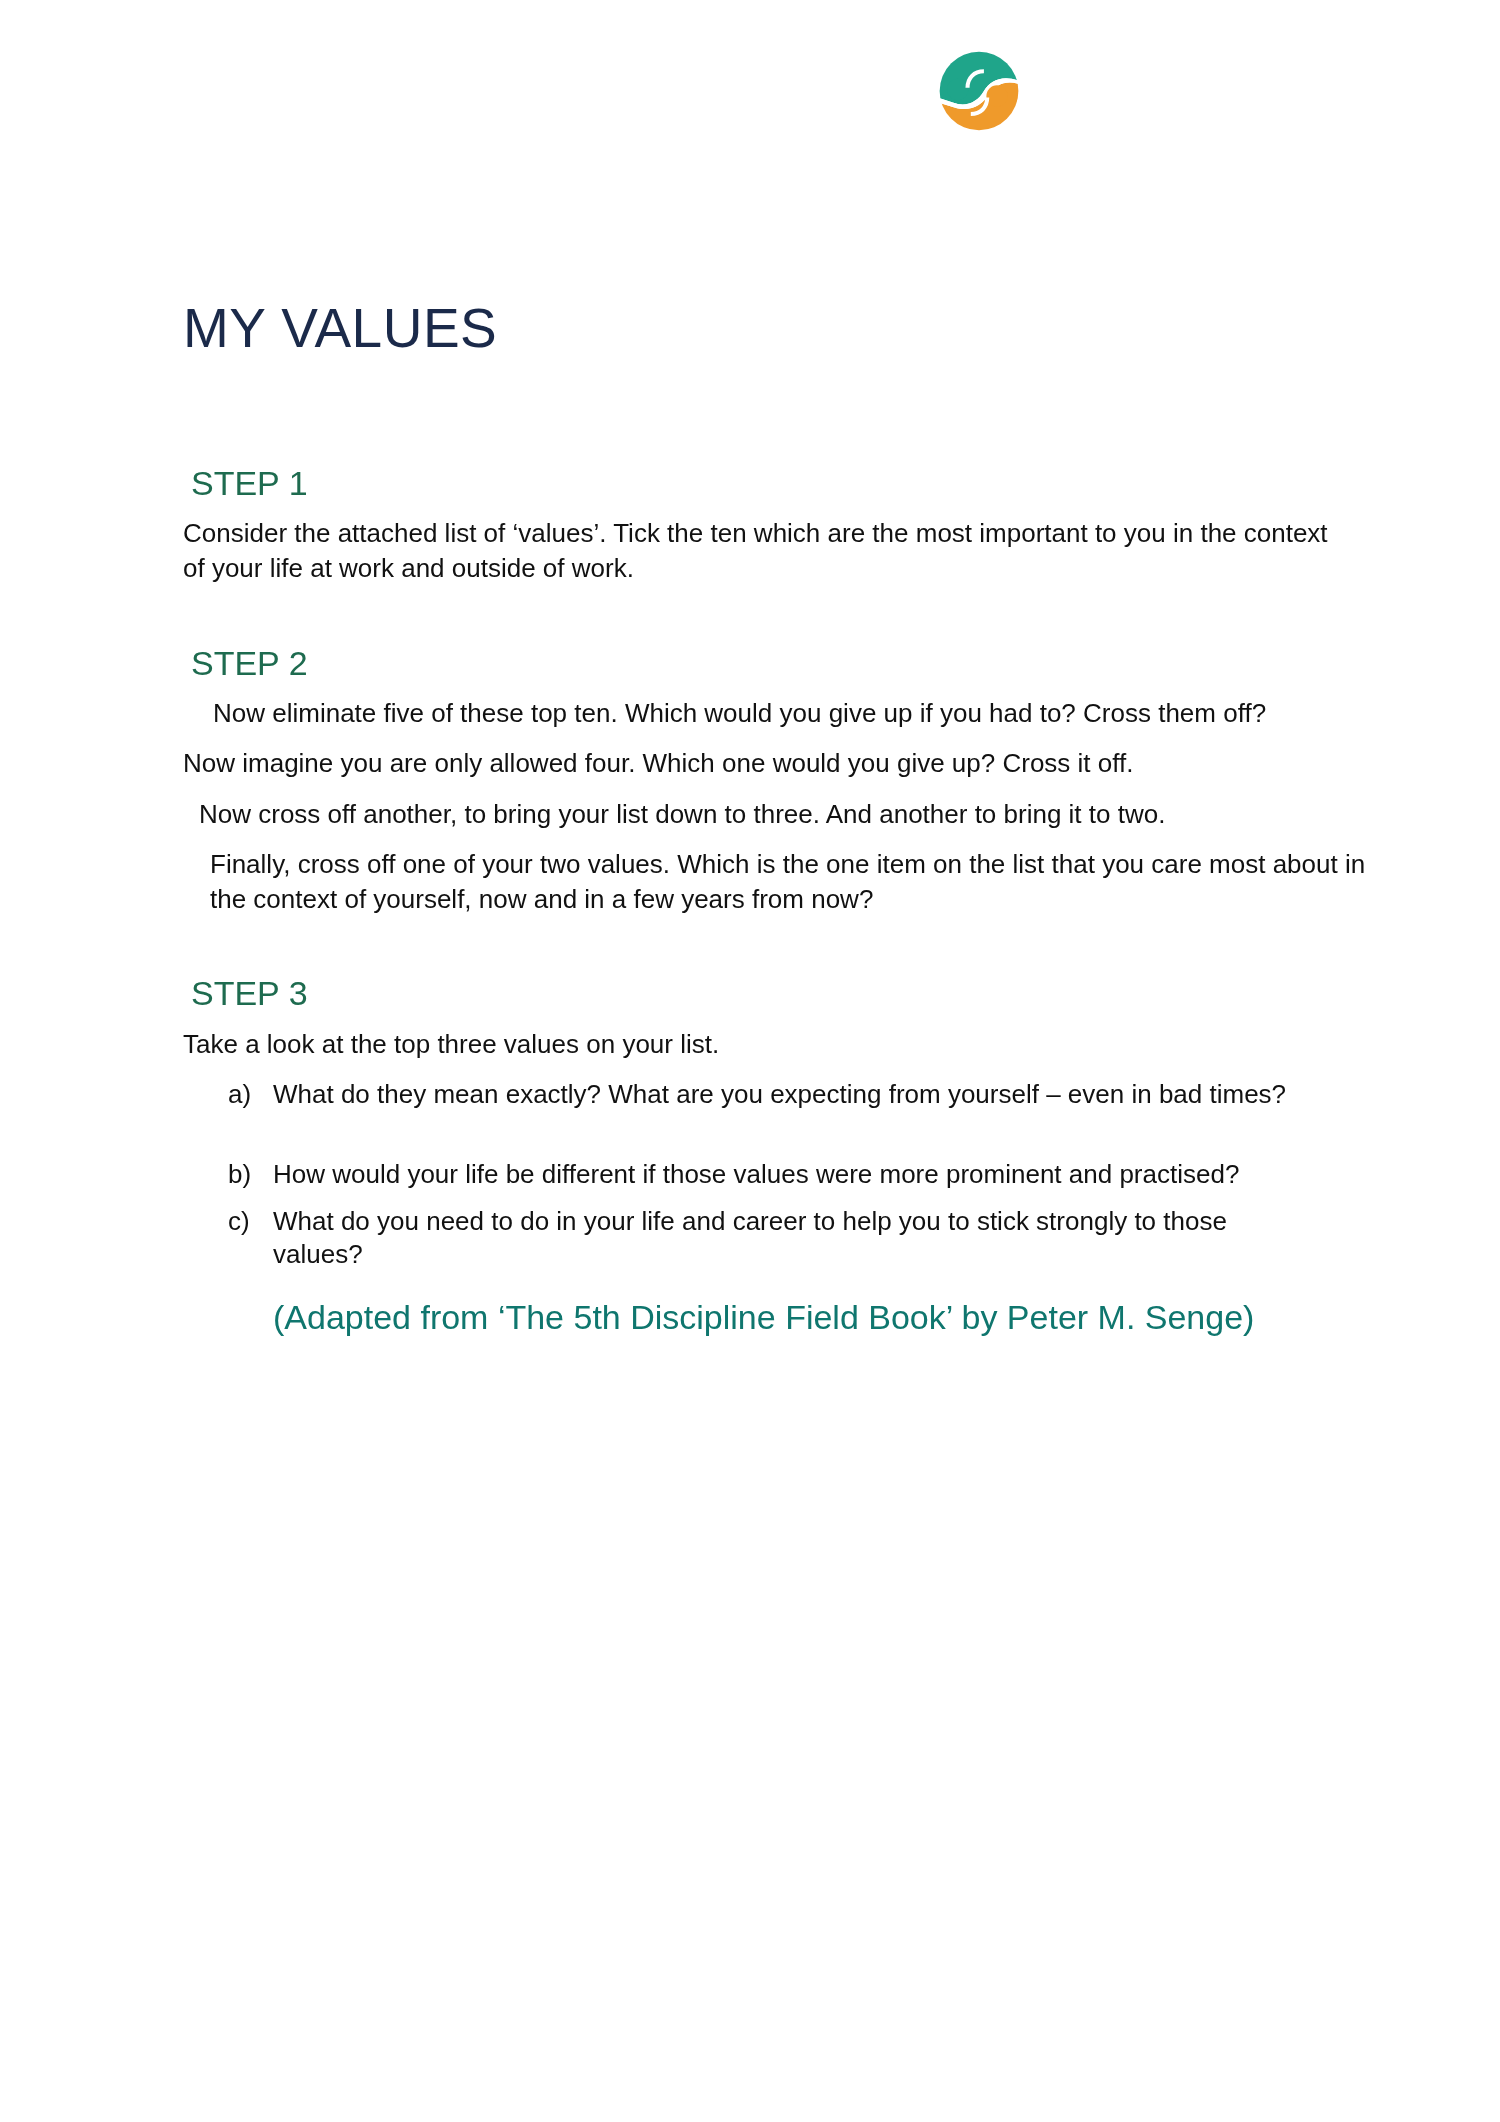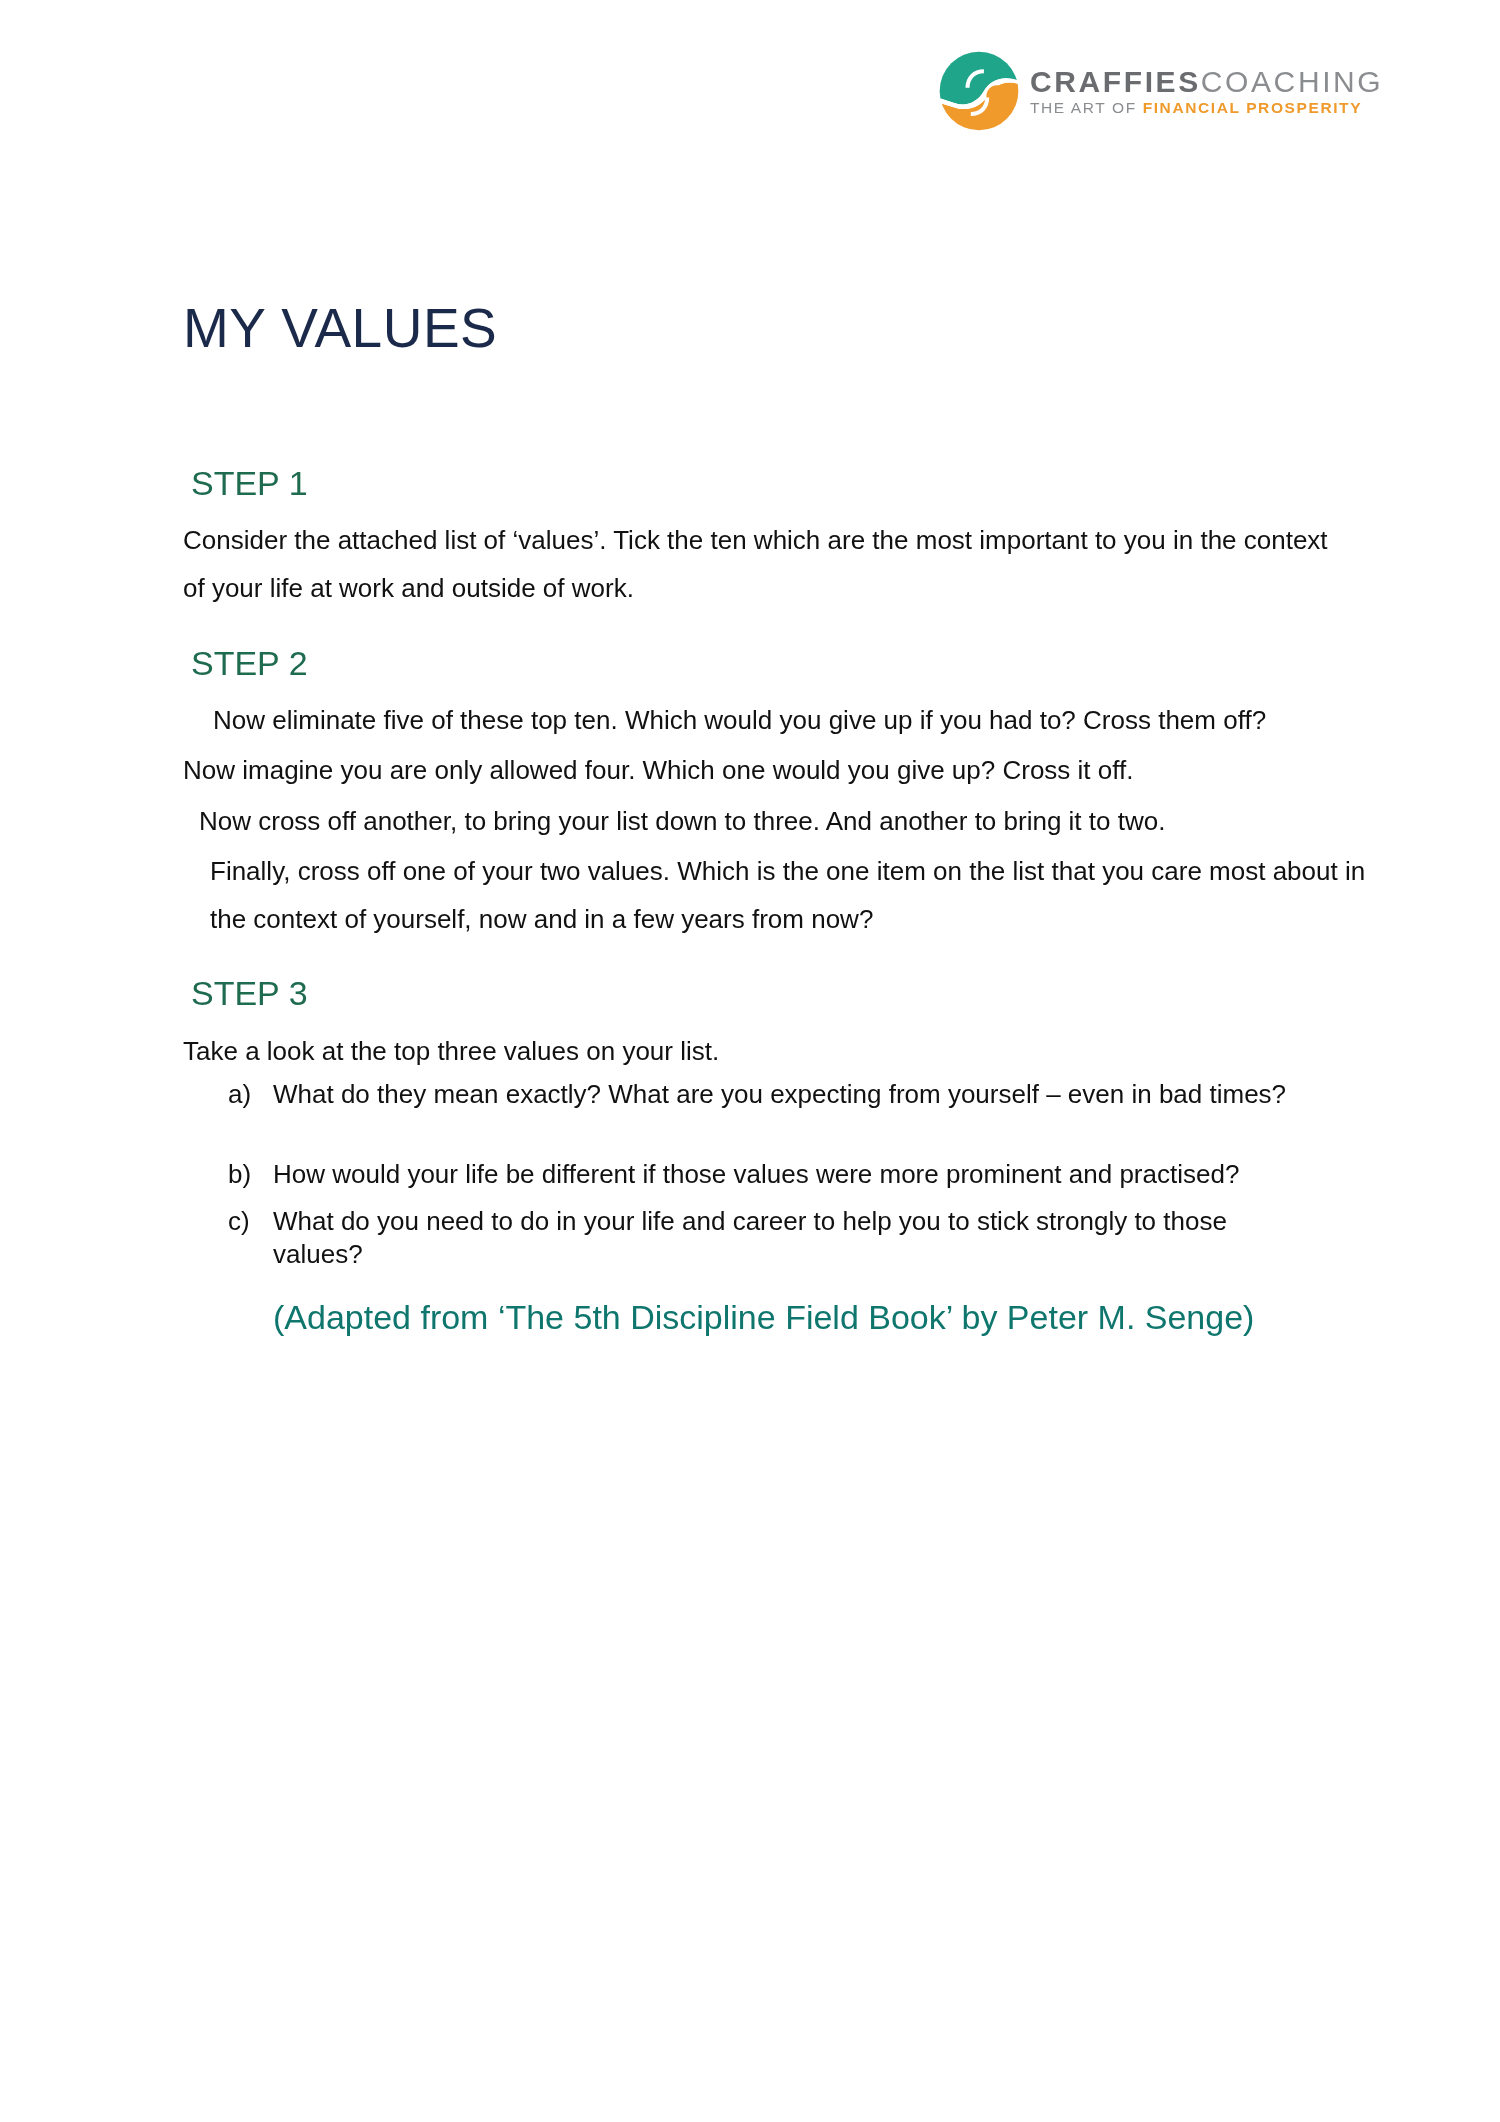--- a/index.html
+++ b/index.html
@@ -87,21 +87,21 @@
       font-size: 34px;
       font-weight: normal;
       color: #1e6b4f;
       white-space: nowrap;
     }
     .para {
       position: absolute;
       left: 0;
       margin: 0;
       font-size: 26px;
-      line-height: 48px;
+      line-height: 35px;
       color: #111111;
       width: 1170px;
     }
     .li {
       position: absolute;
       left: 45px;
       margin: 0;
       font-size: 26px;
       line-height: 33px;
       color: #111111;
@@ -143,28 +143,20 @@
 
       <path d="M100,38 C80,30 64,36 56,50 C48,64 34,70 18,64 L0,58 L0,64 L20,70 C38,76 54,68 62,54 C70,42 84,36 100,42 Z" fill="#ffffff"></path>
 
       <circle cx="24" cy="48" r="13" fill="#1fa58a"></circle>
       <path d="M36,46 C36,34 44,26 56,26" stroke="#ffffff" stroke-width="5" fill="none"></path>
 
       <circle cx="72" cy="56" r="13" fill="#ef9a2b"></circle>
       <path d="M60,58 C60,70 52,78 40,78" stroke="#ffffff" stroke-width="5" fill="none"></path>
     </g>
   </svg>
-  <div class="logo-text">
-    <div class="brand-line">
-      <span class="brand-strong">CRAFFIES</span><span class="brand-light">COACHING</span>
-    </div>
-    <div class="tagline">
-      <span class="tag-light">THE ART OF </span><span class="tag-strong">FINANCIAL PROSPERITY</span>
-    </div>
-  </div>
 </div>
 
 <div class="content">
   <h1 class="title">MY VALUES</h1>
 
   <h2 class="step" style="top:456px;">STEP 1</h2>
   <p class="para" style="top:516px;">Consider the attached list of ‘values’. Tick the ten which are the most important to you in the context of your life at work and outside of work.</p>
 
   <h2 class="step" style="top:636px;">STEP 2</h2>
   <p class="para" style="top:696px;margin-left:30px;">Now eliminate five of these top ten. Which would you give up if you had to? Cross them off?</p>

